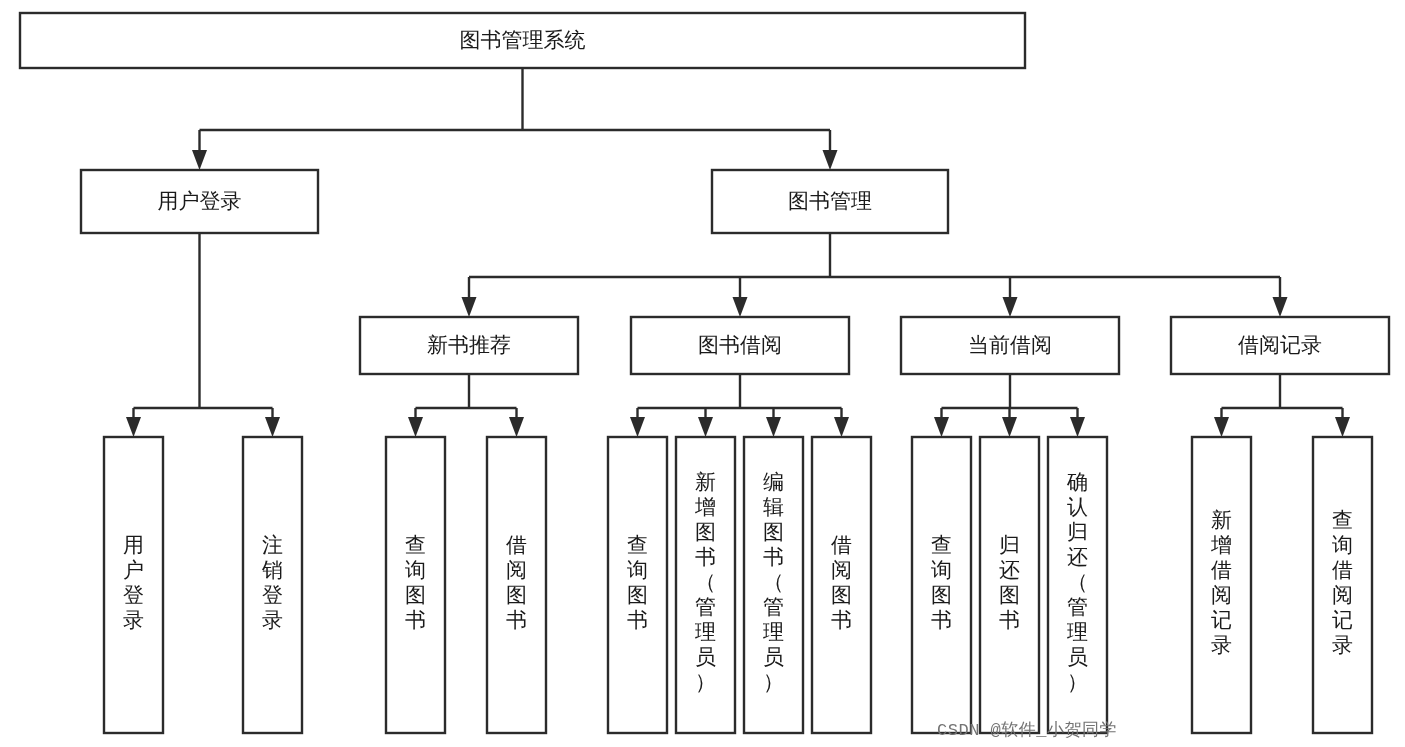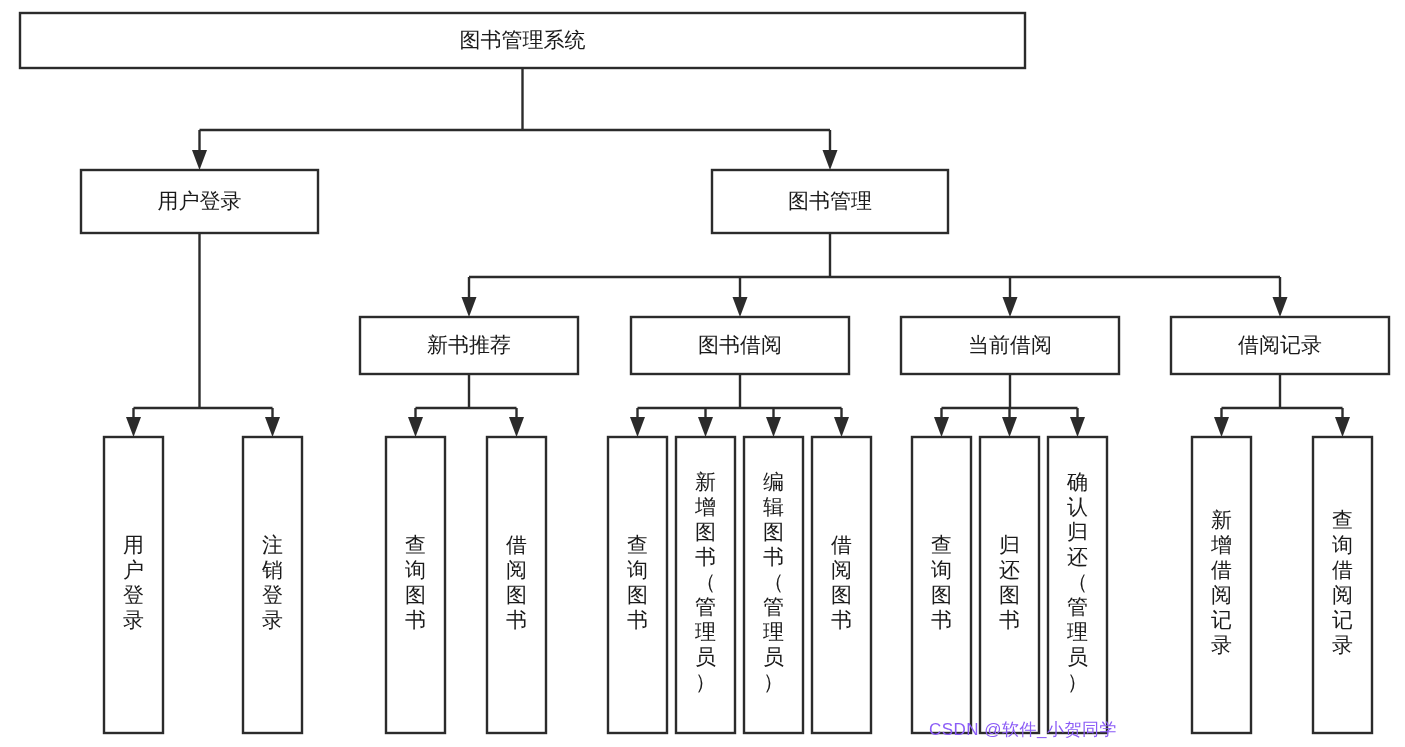--- a/index.html
+++ b/index.html
@@ -53,23 +53,23 @@
   .node-label-vertical {
     fill: #1a1a1a;
     font-family: "Liberation Sans", "DejaVu Sans", sans-serif;
     font-size: 21px;
     text-anchor: middle;
   }
   .watermark {
     position: absolute;
     right: 14px;
     bottom: 6px;
-    color: #8b5cf6;
+    color: #737373;
     font-size: 17px;
-    font-family: Liberation Sans, sans-serif;
+    font-family: Liberation Mono, monospace;
     letter-spacing: 0.5px;
     white-space: nowrap;
     pointer-events: none;
   }
 </style>
 </head>
 <body>
 
 <div id="diagram-root">
   <svg id="tree-svg" viewBox="0 0 1405 747">

